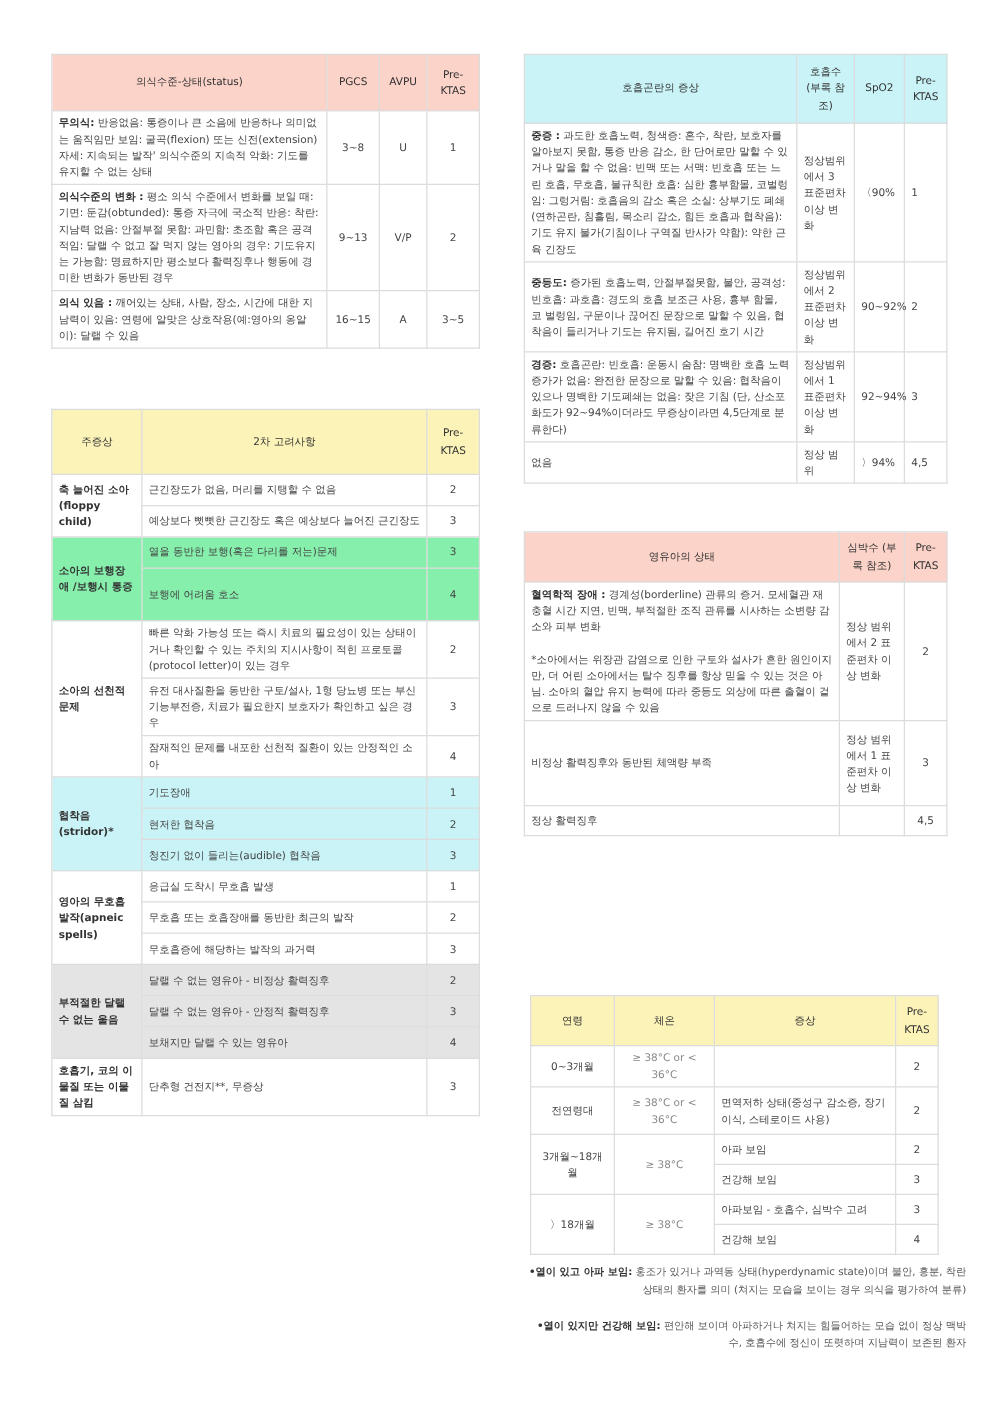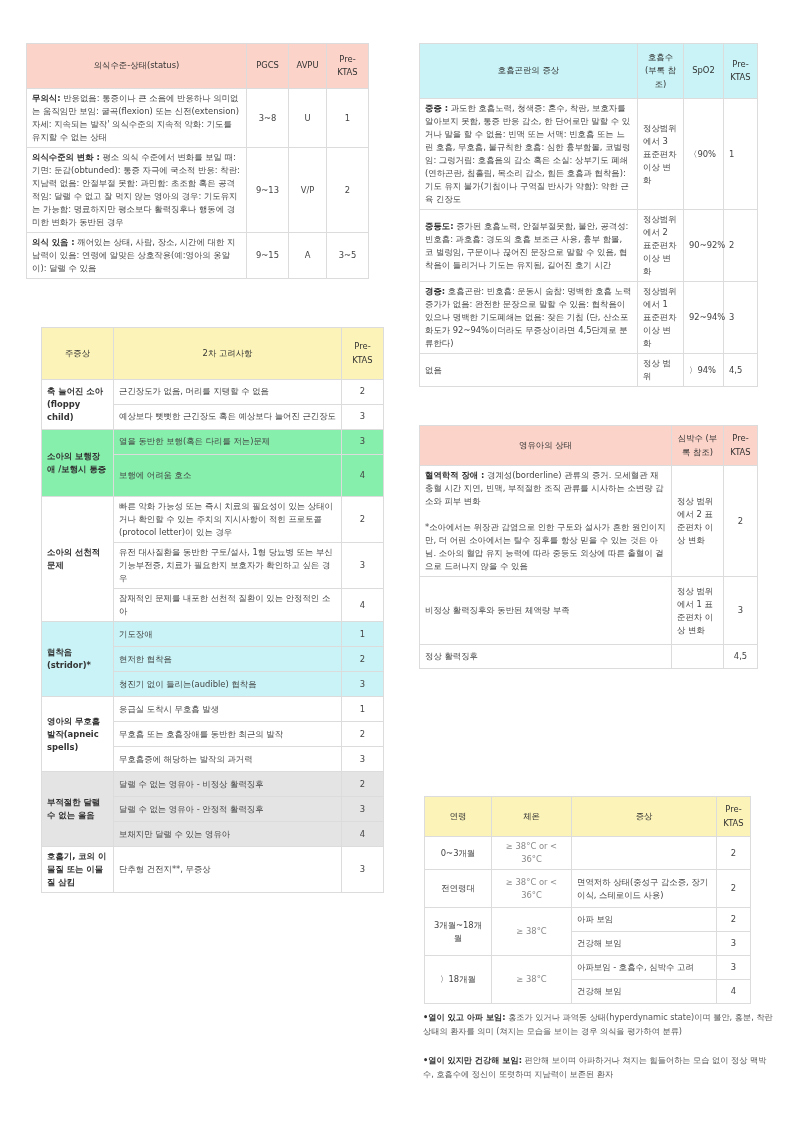--- a/index.html
+++ b/index.html
@@ -10,26 +10,26 @@
   th { font-weight: normal; color: #333; text-align: center; }
   .c { text-align: center; }
   .b { font-weight: bold; color: #333; }
   .h-pink { background: #fbd3c9; }
   .h-cyan { background: #c9f3f6; }
   .h-yellow { background: #fcf3b9; }
   .r-pink { background: #86efac; }
   .r-cyan { background: #c9f3f6; }
   .r-gray { background: #e4e4e4; }
   .notes { position: absolute; left: 423px; top: 1010px; width: 350px; font-size: 8.2px; line-height: 1.75; color: #555; }
-  .notes p { margin: 0 0 14px 0; }
+  .notes p { margin: 0 0 14px 0; text-align: right; }
 </style>
 </head>
 <body>
 
-<table style="left:26px; top:43px; width:342px;">
+<table style="left:41px; top:43px; width:342px;">
   <colgroup>
       <col style="width:220px">
       <col style="width:42px">
       <col style="width:38px">
       <col style="width:42px">
     </colgroup>
   <tbody>
       <tr class="h-pink" style="height:45px">
     <th>의식수준-상태(status)</th>
     <th>PGCS</th>
@@ -43,21 +43,21 @@
     <td class="c">1</td>
   </tr>
   <tr>
     <td><span class="b">의식수준의 변화 :</span><span> 평소 의식 수준에서 변화를 보일 때: 기면: 둔감(obtunded): 통증 자극에 국소적 반응: 착란: 지남력 없음: 안절부절 못함: 과민함: 초조함 혹은 공격적임: 달랠 수 없고 잘 먹지 않는 영아의 경우: 기도유지는 가능함: 명료하지만 평소보다 활력징후나 행동에 경미한 변화가 동반된 경우</span></td>
     <td class="c">9~13</td>
     <td class="c">V/P</td>
     <td class="c">2</td>
   </tr>
   <tr>
     <td><span class="b">의식 있음 :</span><span> 깨어있는 상태, 사람, 장소, 시간에 대한 지남력이 있음: 연령에 알맞은 상호작용(예:영아의 옹알이): 달랠 수 있음</span></td>
-    <td class="c">9~15</td>
+    <td class="c">16~15</td>
     <td class="c">A</td>
     <td class="c">3~5</td>
   </tr>
 </tbody>
   </table>
 
 <table style="left:41px; top:327px; width:342px;">
   <colgroup>
       <col style="width:72px">
       <col style="width:228px">

